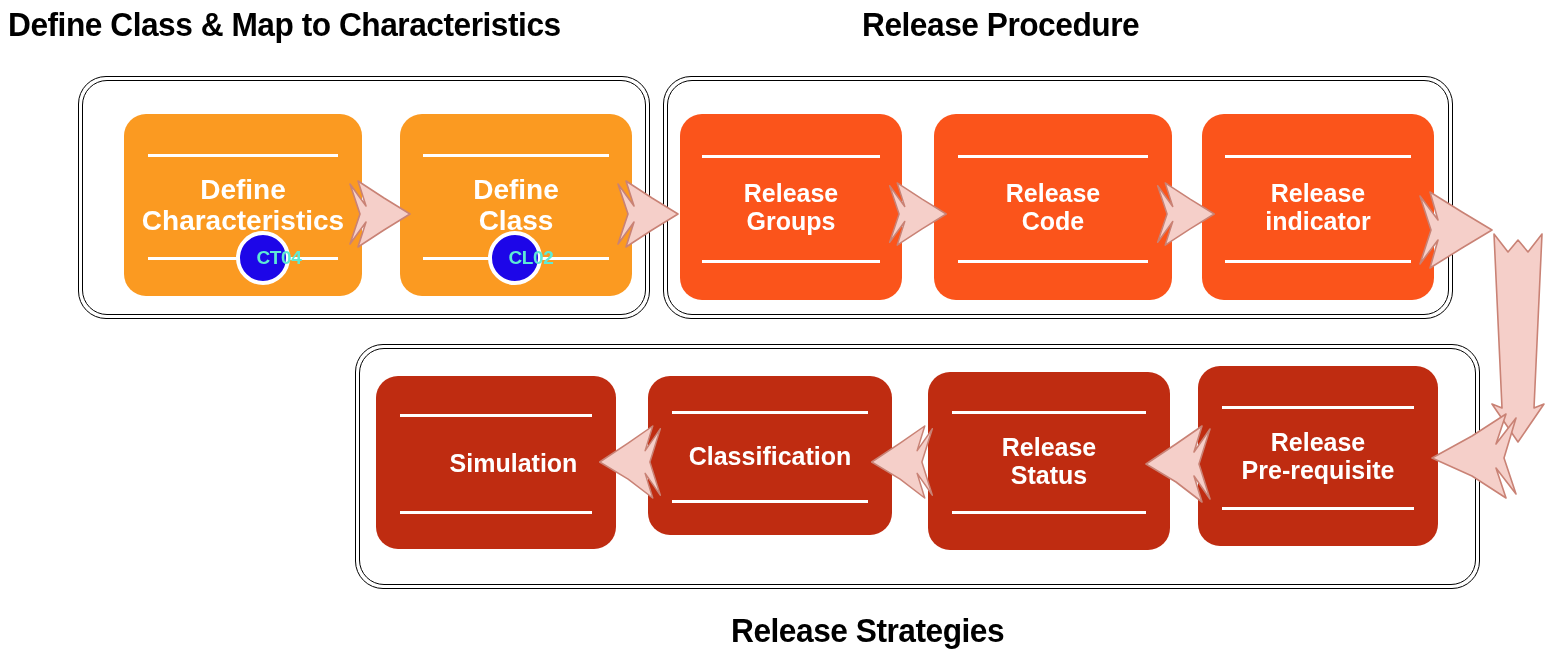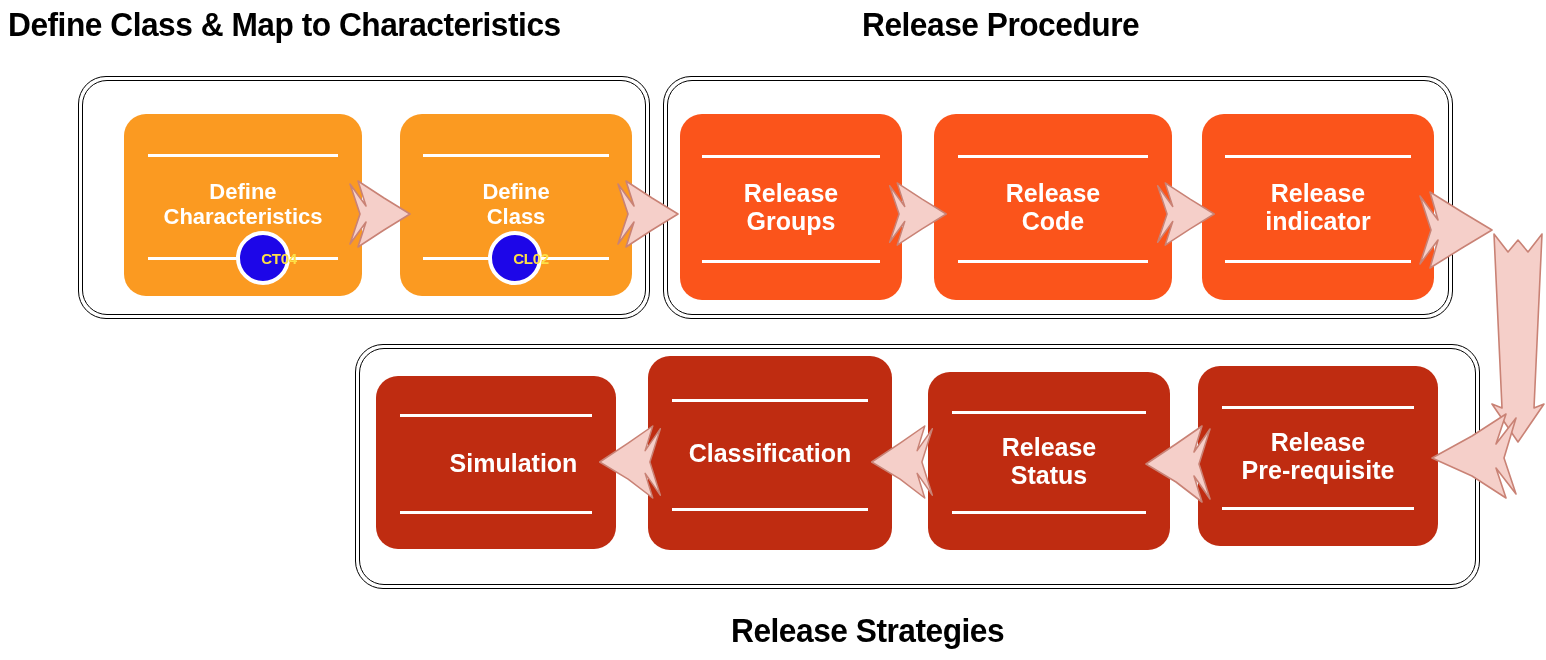--- a/index.html
+++ b/index.html
@@ -77,21 +77,21 @@
     box-sizing: border-box;
     display: flex;
     flex-direction: column;
     align-items: center;
     justify-content: center;
   }
   .node .node-label {
     color: #ffffff;
     font-family: "Liberation Sans", sans-serif;
     font-weight: bold;
-    font-size: 22px;
+    font-size: 28px;
     line-height: 1.12;
     text-align: center;
     white-space: pre-line;
     z-index: 3;
     position: relative;
   }
   .node .rule-top,
   .node .rule-bottom {
     position: absolute;
     left: 10%;
@@ -109,21 +109,21 @@
 
   
   #node-define-characteristics { left: 124px; top: 114px; width: 238px; height: 182px; }
   #node-define-class           { left: 400px; top: 114px; width: 232px; height: 182px; }
   #node-release-groups         { left: 680px; top: 114px; width: 222px; height: 186px; }
   #node-release-code           { left: 934px; top: 114px; width: 238px; height: 186px; }
   #node-release-indicator      { left: 1202px; top: 114px; width: 232px; height: 186px; }
 
   
   #node-simulation             { left: 376px; top: 376px; width: 240px; height: 173px; padding-left: 35px; }
-  #node-classification         { left: 648px; top: 356px; width: 244px; height: 194px; }
+  #node-classification         { left: 648px; top: 376px; width: 244px; height: 159px; }
   #node-release-status         { left: 928px; top: 372px; width: 242px; height: 178px; }
   #node-release-prerequisite   { left: 1198px; top: 366px; width: 240px; height: 180px; }
 
   
   #node-simulation .node-label,
   #node-classification .node-label { font-size: 25px; }
   #node-release-prerequisite .node-label,
   #node-release-status .node-label { font-size: 25px; }
   #node-release-groups .node-label,
   #node-release-code .node-label,
@@ -137,24 +137,24 @@
     border-radius: 50%;
     background: #1D06E8;
     border: 4px solid #ffffff;
     box-sizing: border-box;
     display: flex;
     align-items: center;
     justify-content: center;
     z-index: 5;
   }
   .code-badge .code-text {
-    color: #fde047;
+    color: #5eead4;
     font-family: "Liberation Sans", sans-serif;
     font-weight: bold;
-    font-size: 15px;
+    font-size: 19px;
     letter-spacing: -0.3px;
     margin-left: 32px;
   }
   #badge-ct04 { left: 236px; top: 231px; }
   #badge-cl02 { left: 488px; top: 231px; }
 
   
   .arrow {
     position: absolute;
     z-index: 6;

